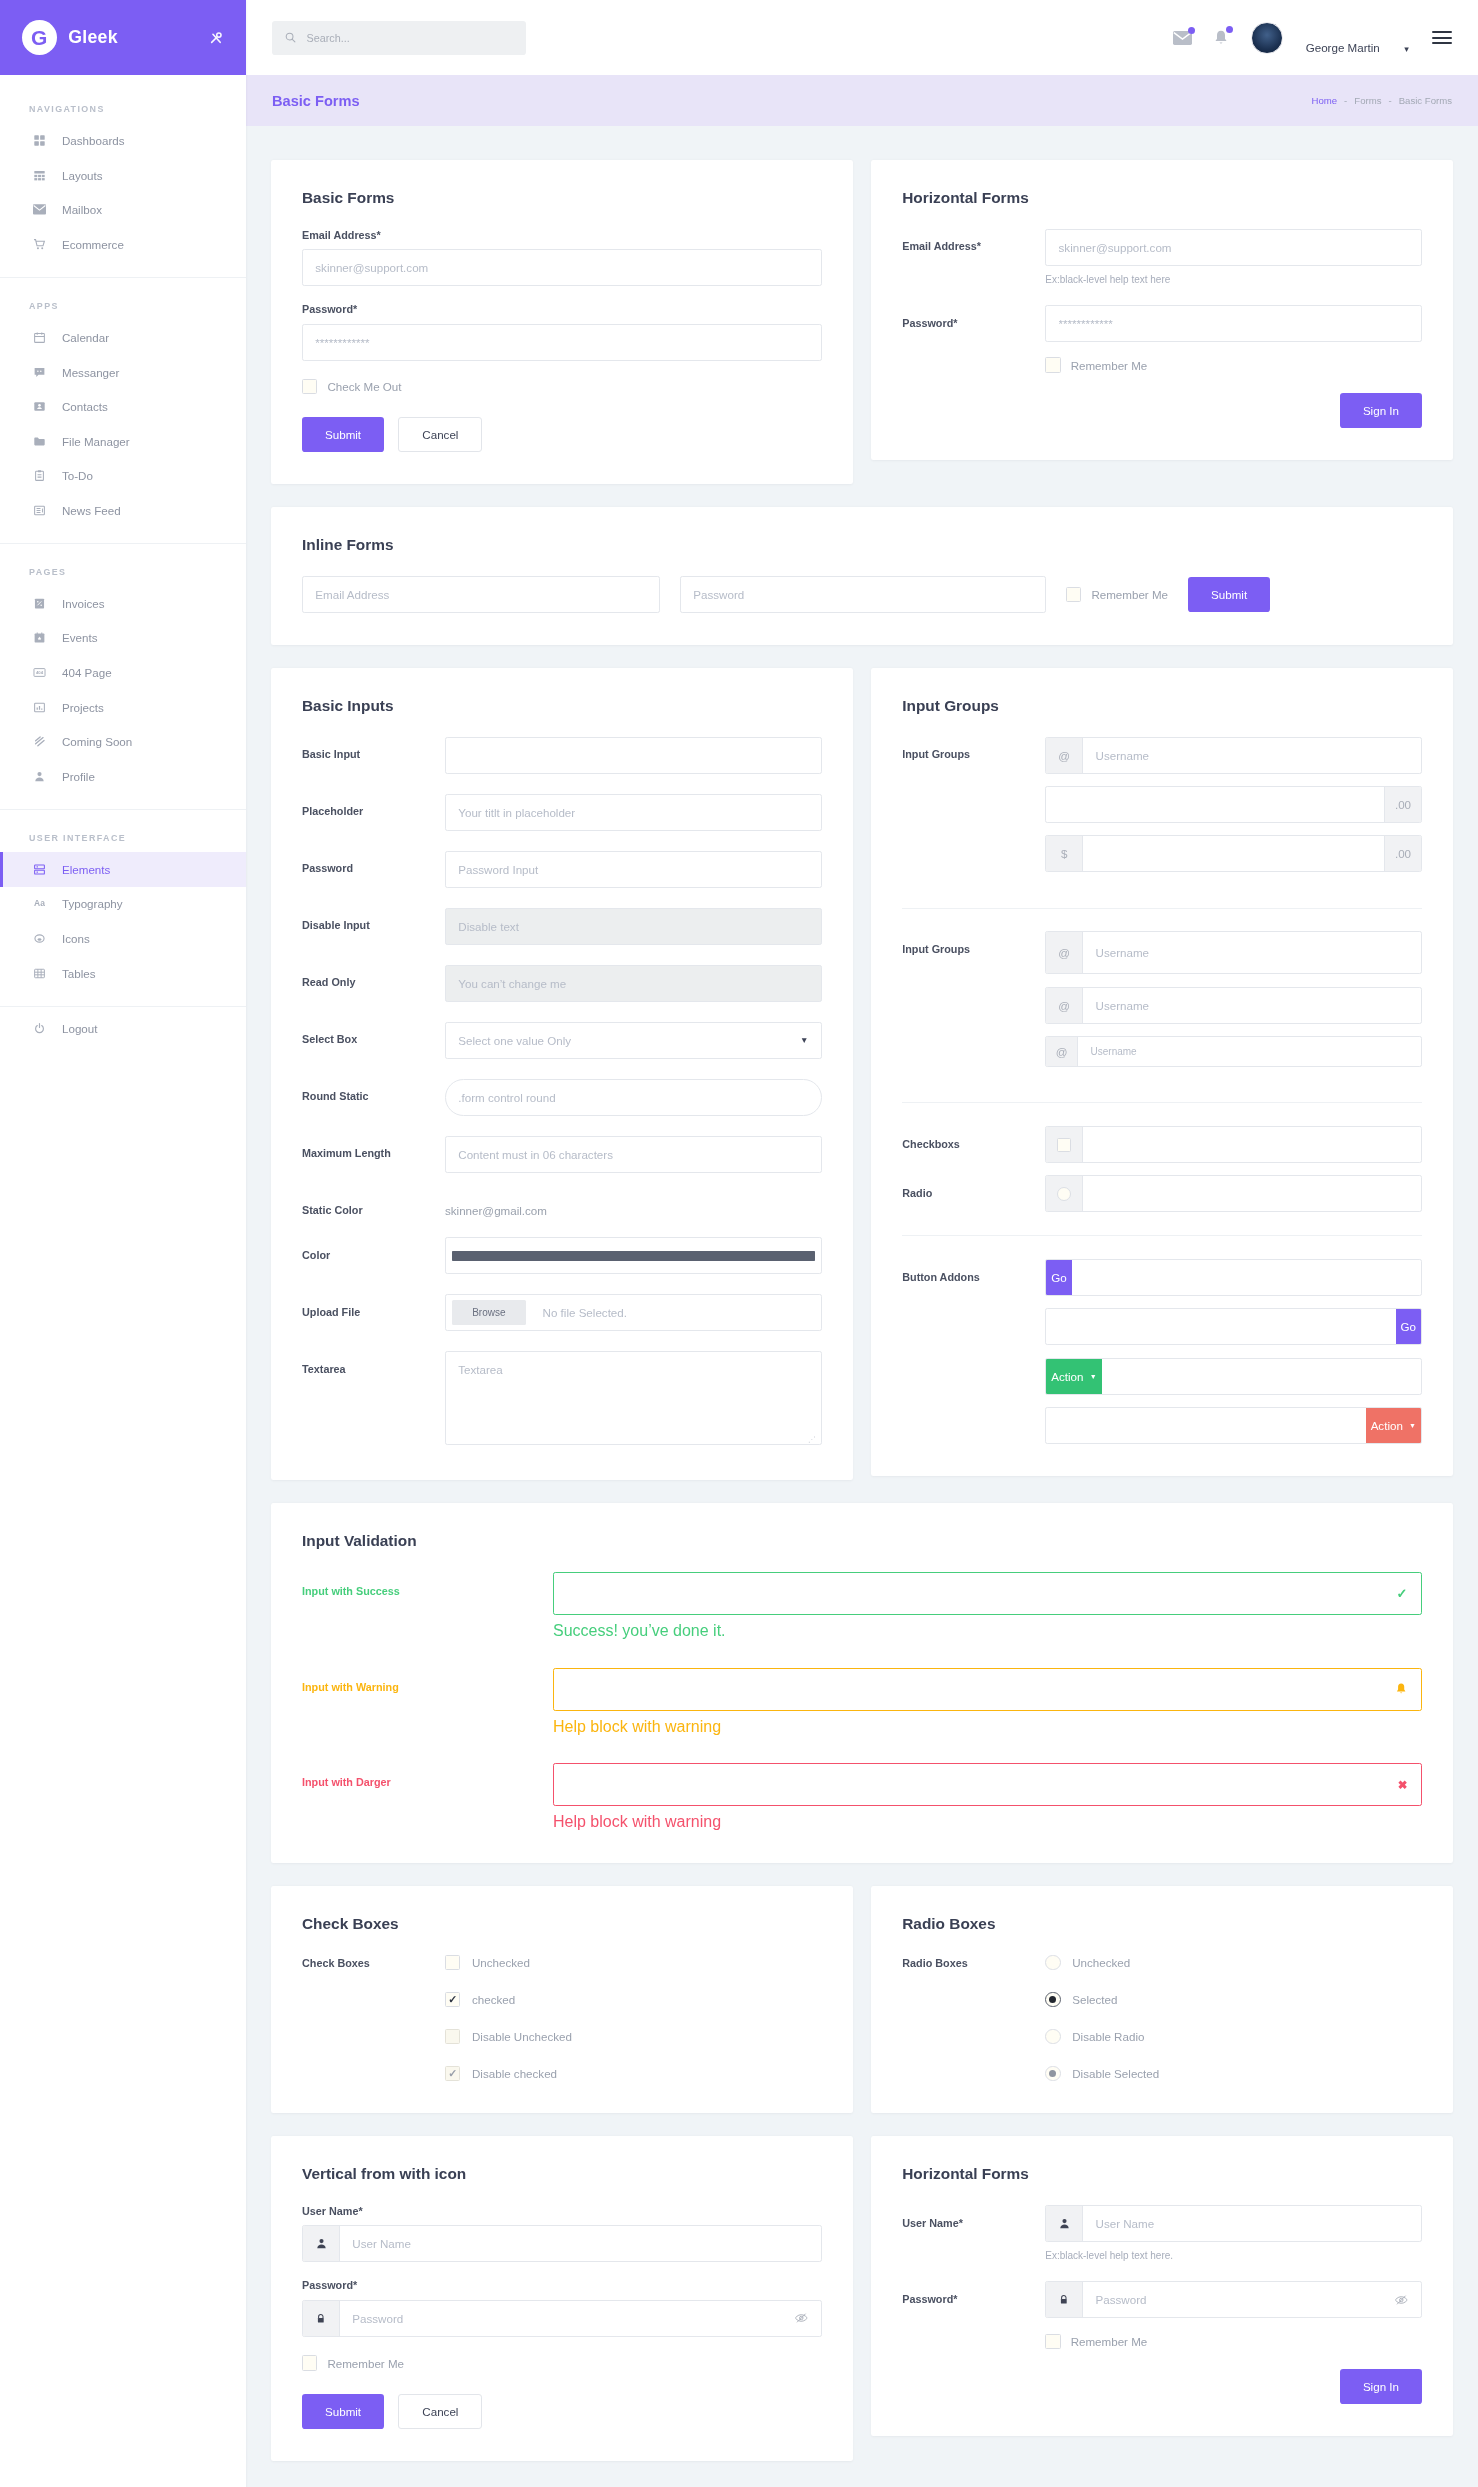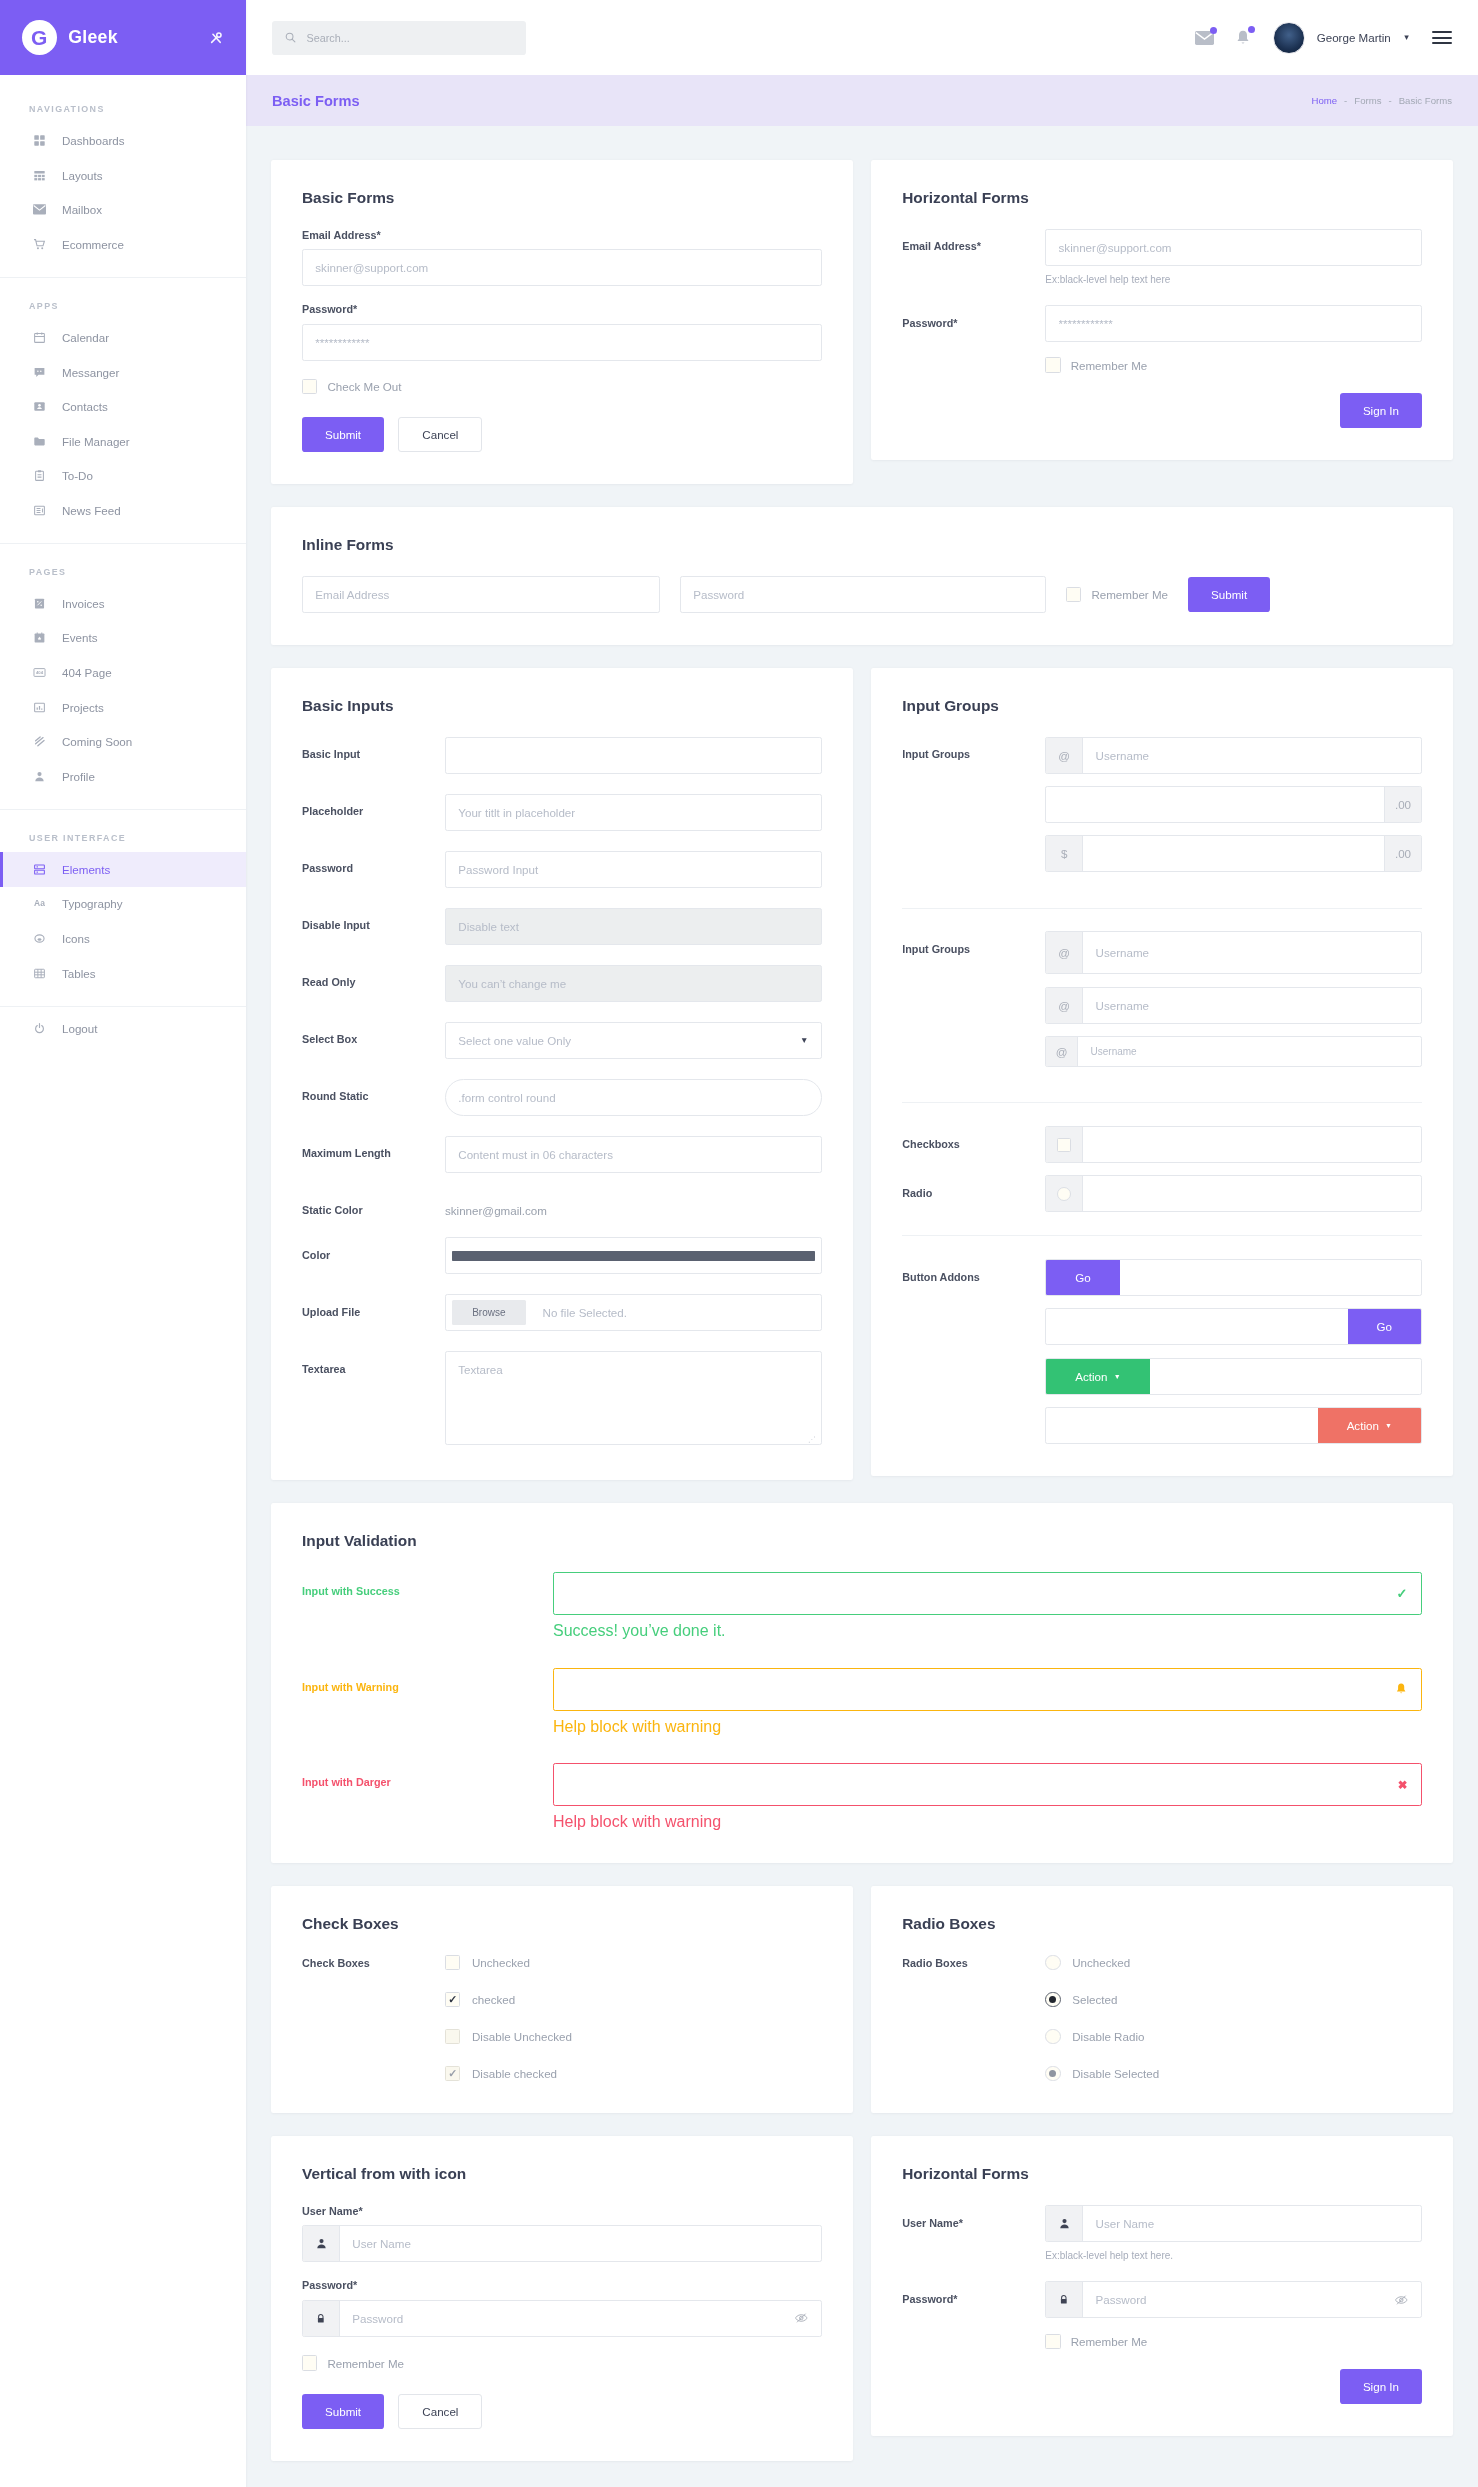--- a/index.html
+++ b/index.html
@@ -24,21 +24,21 @@
 
 .main{flex:1;display:flex;flex-direction:column}
 .topbar{height:75px;background:#fff;display:flex;align-items:center;padding:0 26px;gap:14px}
 .search{width:254px;height:34px;background:#eef0f2;border:none;border-radius:3.1px;display:flex;align-items:center;padding:0 12.3px;gap:9.2px;color:#a9aeb8}
 .search input{border:none;background:transparent;outline:none;font-size:10.8px;color:#5a6170;flex:1}
 .search input::placeholder{color:#a9aeb8}
 .top-right{margin-left:auto;display:flex;align-items:center;gap:21.6px}
 .icon-btn{position:relative;color:#b9bec8;cursor:pointer}
 .badge{position:absolute;top:-3.1px;right:-3.9px;width:7px;height:7px;border-radius:50%;background:#7c5ef3}
 .avatar{width:32px;height:32px;border-radius:50%;background:radial-gradient(circle at 50% 40%,#41608a 0,#1b3050 62%,#0e1f36 100%);border:1.5px solid #e9e9ee;cursor:pointer}
-.user-chip{display:flex;align-items:center;gap:12px;cursor:pointer}
+.user-chip{display:flex;align-items:flex-end;gap:23px;cursor:pointer}
 .uname{font-size:11.6px;color:#3d4356}
 .caret{font-size:7.7px;color:#3d4356}
 .burger{cursor:pointer}
 .burger span{display:block;width:20px;height:2px;background:#2f3542;margin:3.9px 0;border-radius:1.5px}
 .pagebar{height:51px;background:#e8e4f8;display:flex;align-items:center;padding:0 26px}
 .ptitle{color:#7c5ef3;font-size:14.6px;font-weight:600}
 .crumbs{margin-left:auto;font-size:9.6px;color:#a3a9b5;display:flex;gap:7px;align-items:center}
 .crumb-home{color:#7c5ef3;cursor:pointer}
 .crumb{cursor:pointer}
 
@@ -90,21 +90,21 @@
 .ta-wrap{position:relative}
 .ta-grip{position:absolute;right:6.2px;bottom:4.6px;color:#c4c9d2;font-size:7.7px}
 
 .ig{display:flex;align-items:stretch;border:0.8px solid #e4e7ec;border-radius:2.3px;background:#fff;height:37px;overflow:hidden}
 .ig.h56{height:43px}.ig.h40{height:31px}
 .ig .addon{width:37px;flex-shrink:0;display:flex;align-items:center;justify-content:center;background:#f1f2f4;color:#a9aeb8;border-right:0.8px solid #e4e7ec;font-size:11.6px}
 .ig .addon.r{border-right:none;border-left:0.8px solid #e4e7ec}
 .ig input{border:none;flex:1;min-width:0;padding:0 12.3px;font-size:11.6px;color:#3d4356;outline:none;background:transparent}
 .ig input::placeholder{color:#b6bcc8}
 .ig.h40 input{font-size:10px}
-.ig .btnadd{border:none;color:#fff;font-size:11.6px;padding:0 29px;cursor:pointer;display:flex;align-items:center;gap:6.2px}
+.ig .btnadd{border:none;color:#fff;font-size:11.6px;padding:0 5px;cursor:pointer;display:flex;align-items:center;gap:6.2px}
 .bg-purple{background:#7c5ef3}.bg-green{background:#33c274}.bg-salmon{background:#ef7266}
 .btnadd .dcaret{font-size:7px}
 .ig-hr{border:none;height:0.8px;background:#eef1f4;margin:23px 0}
 .ig-group .ig{margin-bottom:12.3px}
 
 .vrow{display:flex;gap:20px;margin-bottom:10.8px}
 .vlabel{width:231px;flex-shrink:0;padding-top:13px;font-size:10.8px;font-weight:600}
 .vctl{flex:1}
 .vwrap{position:relative}
 .vwrap .inp{height:43px;padding-right:42px}

